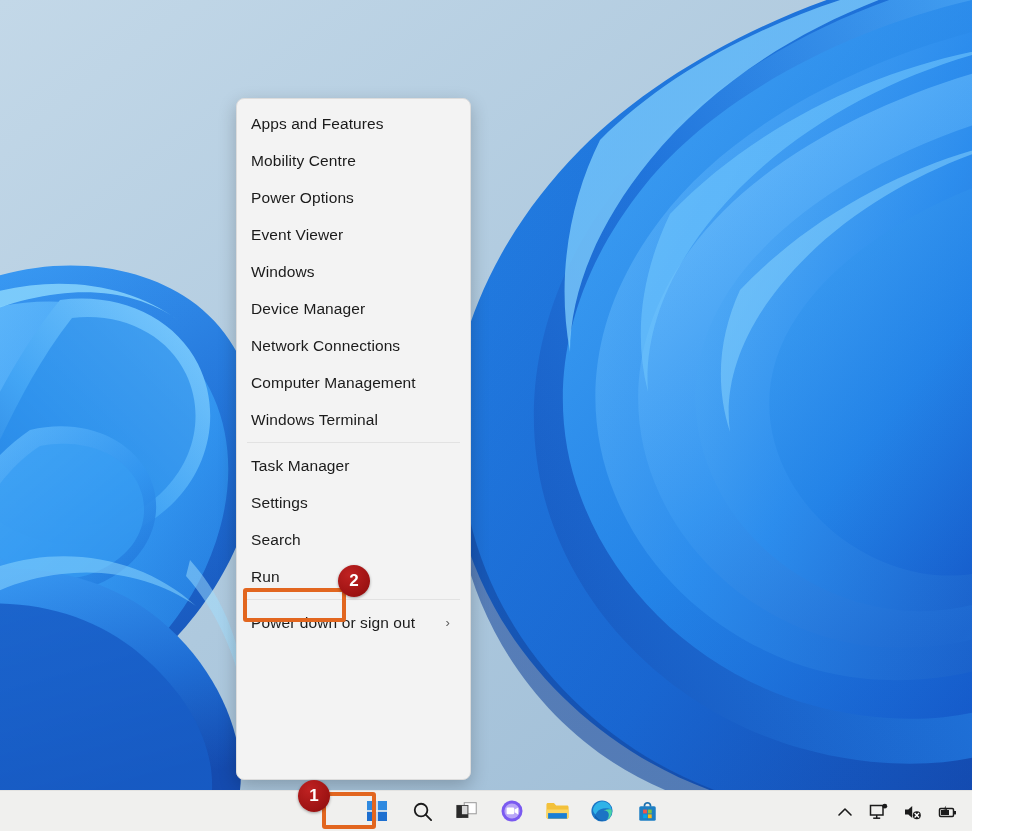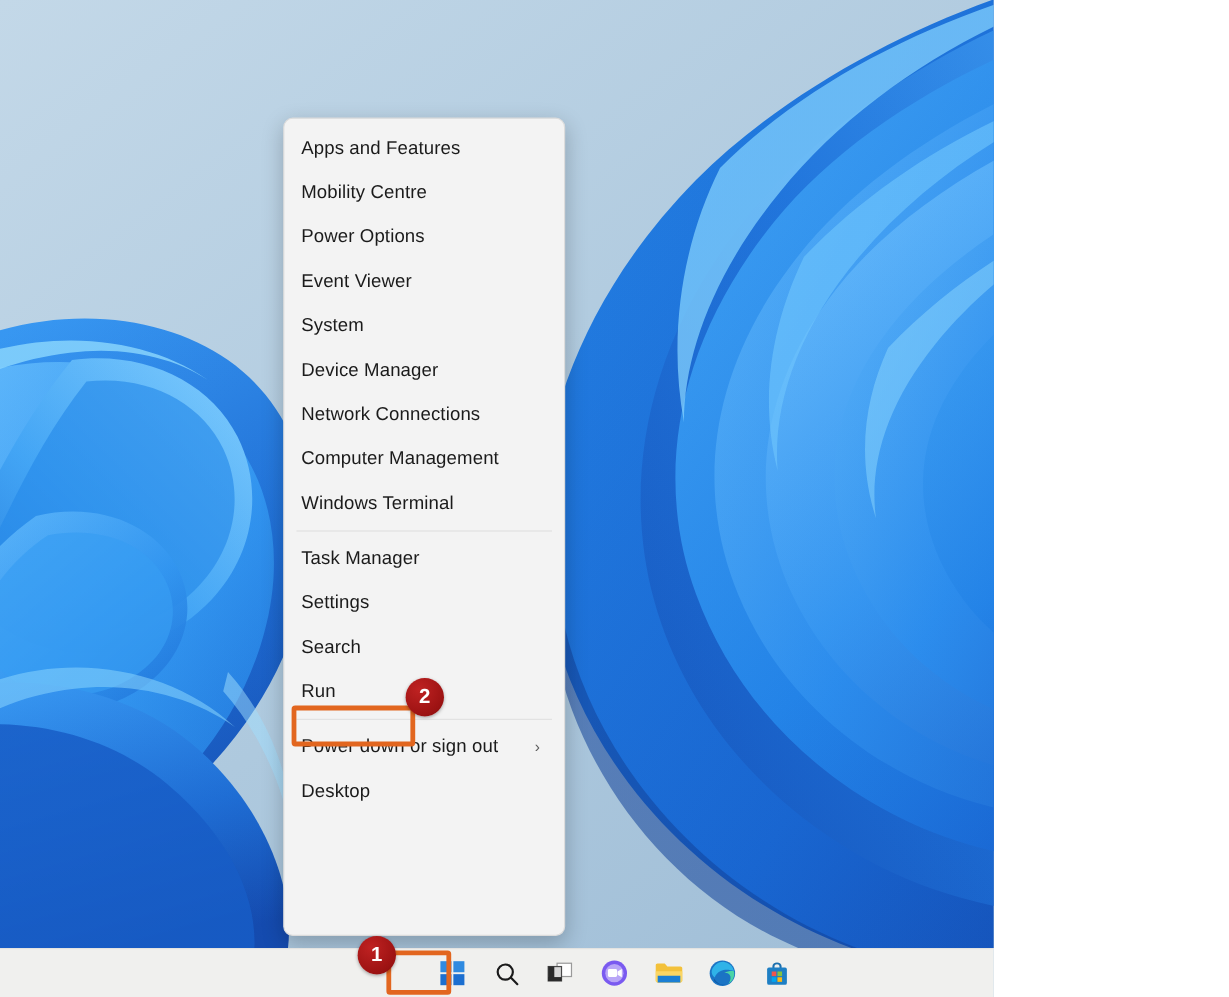--- a/index.html
+++ b/index.html
@@ -6,21 +6,21 @@
 
   html, body {
     width: 1024px;
     height: 831px;
     overflow: hidden;
     font-family: "Liberation Sans", sans-serif;
   }
 
   #screen {
     position: relative;
-    width: 828px;
+    width: 972px;
     height: 831px;
     overflow: hidden;
     background: #aecbe0;
   }
 
   
   #wallpaper {
     position: absolute;
     inset: 0;
     width: 1024px;
@@ -273,21 +273,21 @@
     <div class="menu-item">
       <span class="label">Mobility Centre</span>
     </div>
     <div class="menu-item">
       <span class="label">Power Options</span>
     </div>
     <div class="menu-item">
       <span class="label">Event Viewer</span>
     </div>
     <div class="menu-item">
-      <span class="label">System</span>
+      <span class="label">Windows</span>
     </div>
     <div class="menu-item">
       <span class="label">Device Manager</span>
     </div>
     <div class="menu-item">
       <span class="label">Network Connections</span>
     </div>
     <div class="menu-item">
       <span class="label">Computer Management</span>
     </div>
@@ -308,23 +308,20 @@
     </div>
     <div class="menu-item">
       <span class="label">Run</span>
     </div>
 
     <div class="menu-sep"></div>
 
     <div class="menu-item">
       <span class="label">Power down or sign out</span>
       <span class="chev">›</span>
-    </div>
-    <div class="menu-item">
-      <span class="label">Desktop</span>
     </div>
   </div>
 
   <div id="highlight-file-explorer"></div>
 
   <div class="badge" id="badge-2">2</div>
 
   <div id="taskbar">
 
     <div id="taskbar-center">

